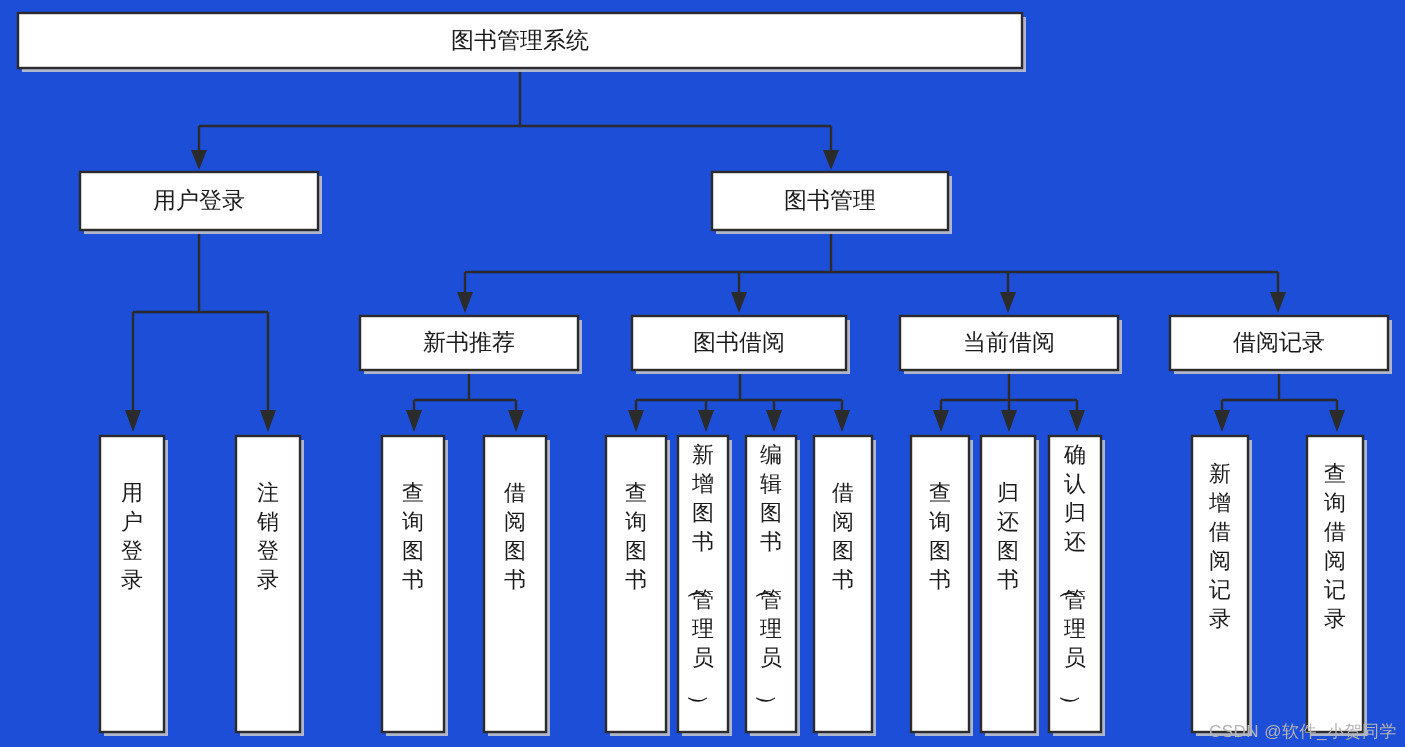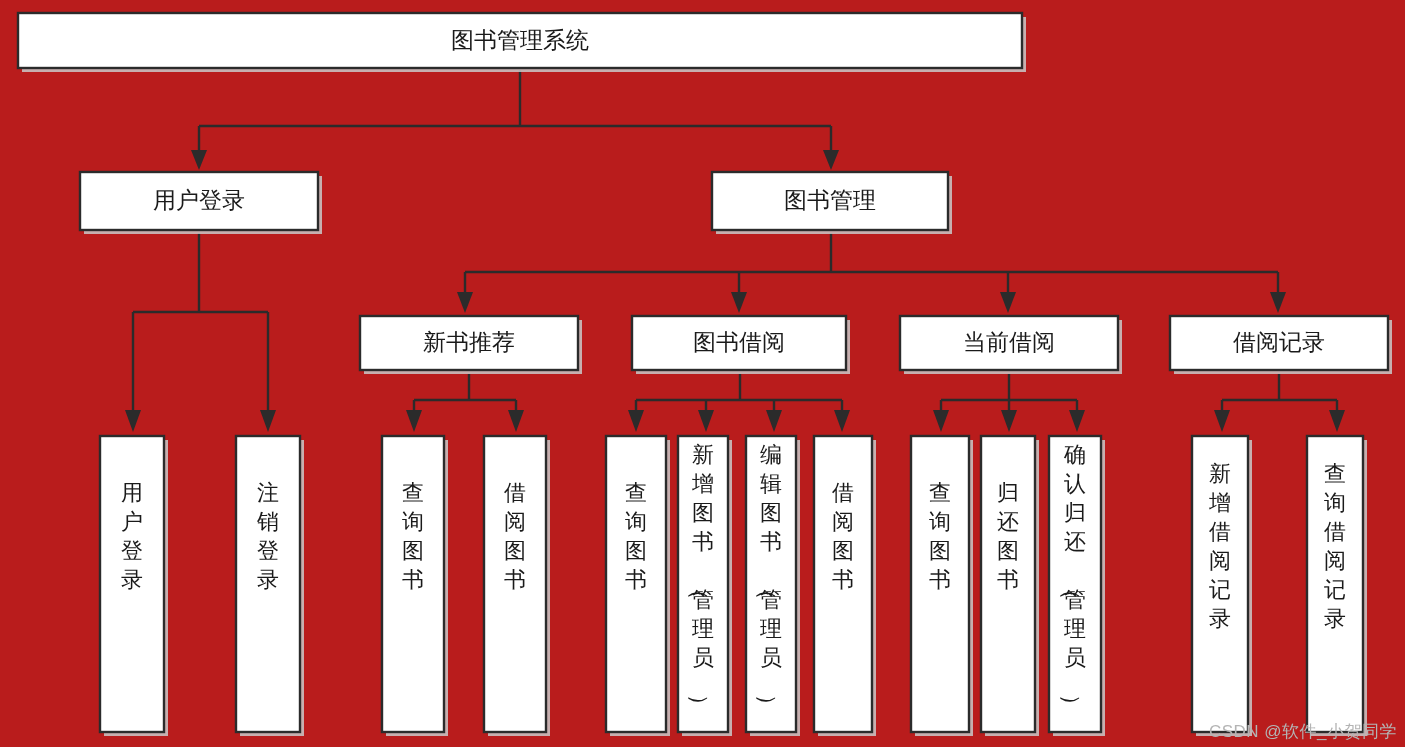--- a/index.html
+++ b/index.html
@@ -10,21 +10,21 @@
   body {
     width: 1405px;
     height: 747px;
     font-family: "Liberation Sans", "DejaVu Sans", sans-serif;
     overflow: hidden;
   }
   #diagram-root {
     position: relative;
     width: 1405px;
     height: 747px;
-    background: #b91c1c;
+    background: #1d4ed8;
   }
   svg.diagram-canvas {
     position: absolute;
     left: 0;
     top: 0;
     width: 1405px;
     height: 747px;
   }
   .node-box {
     fill: #ffffff;

